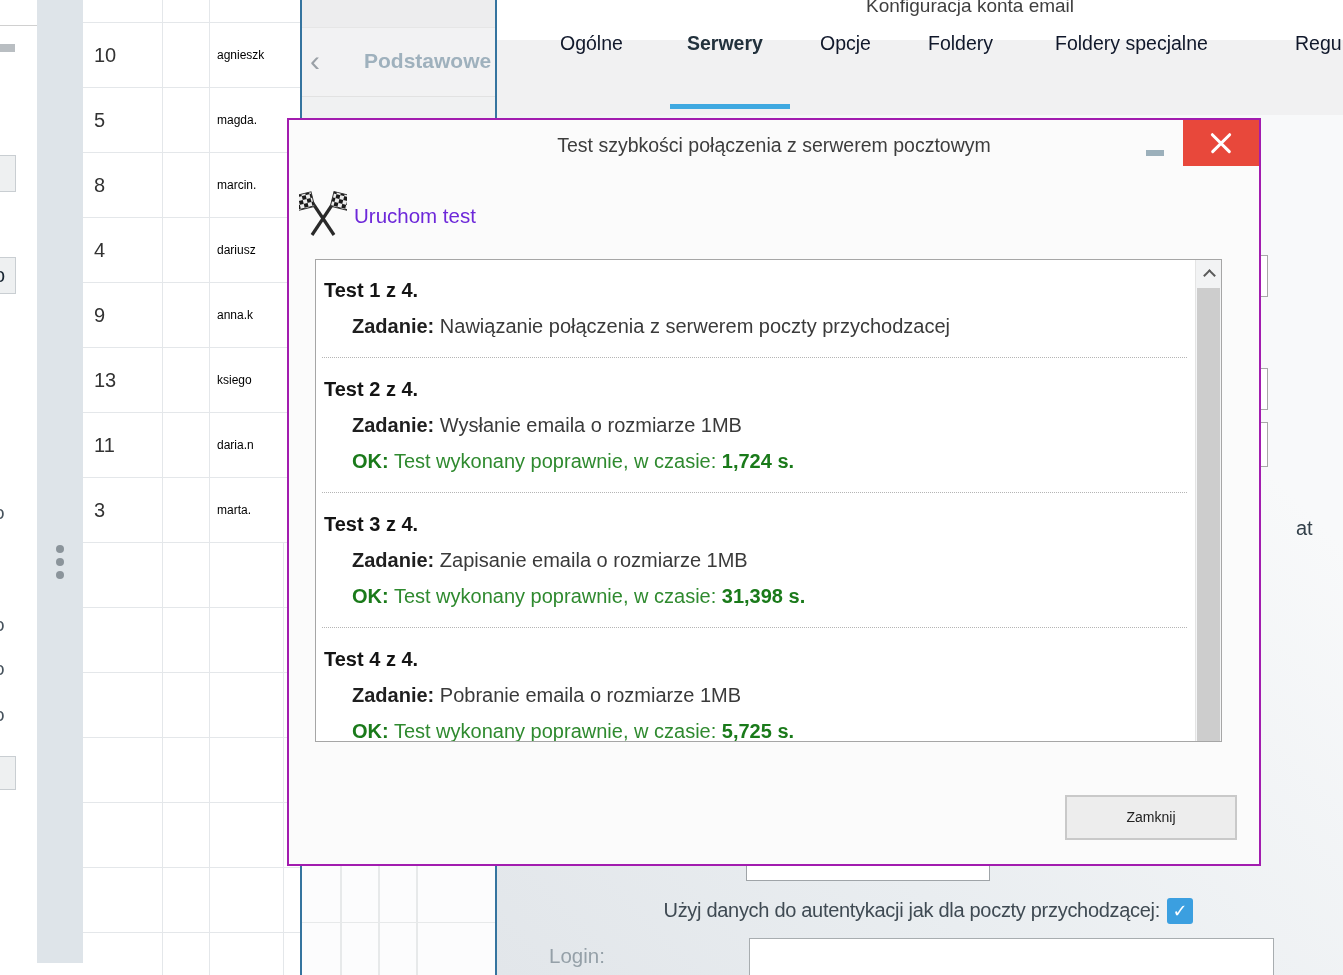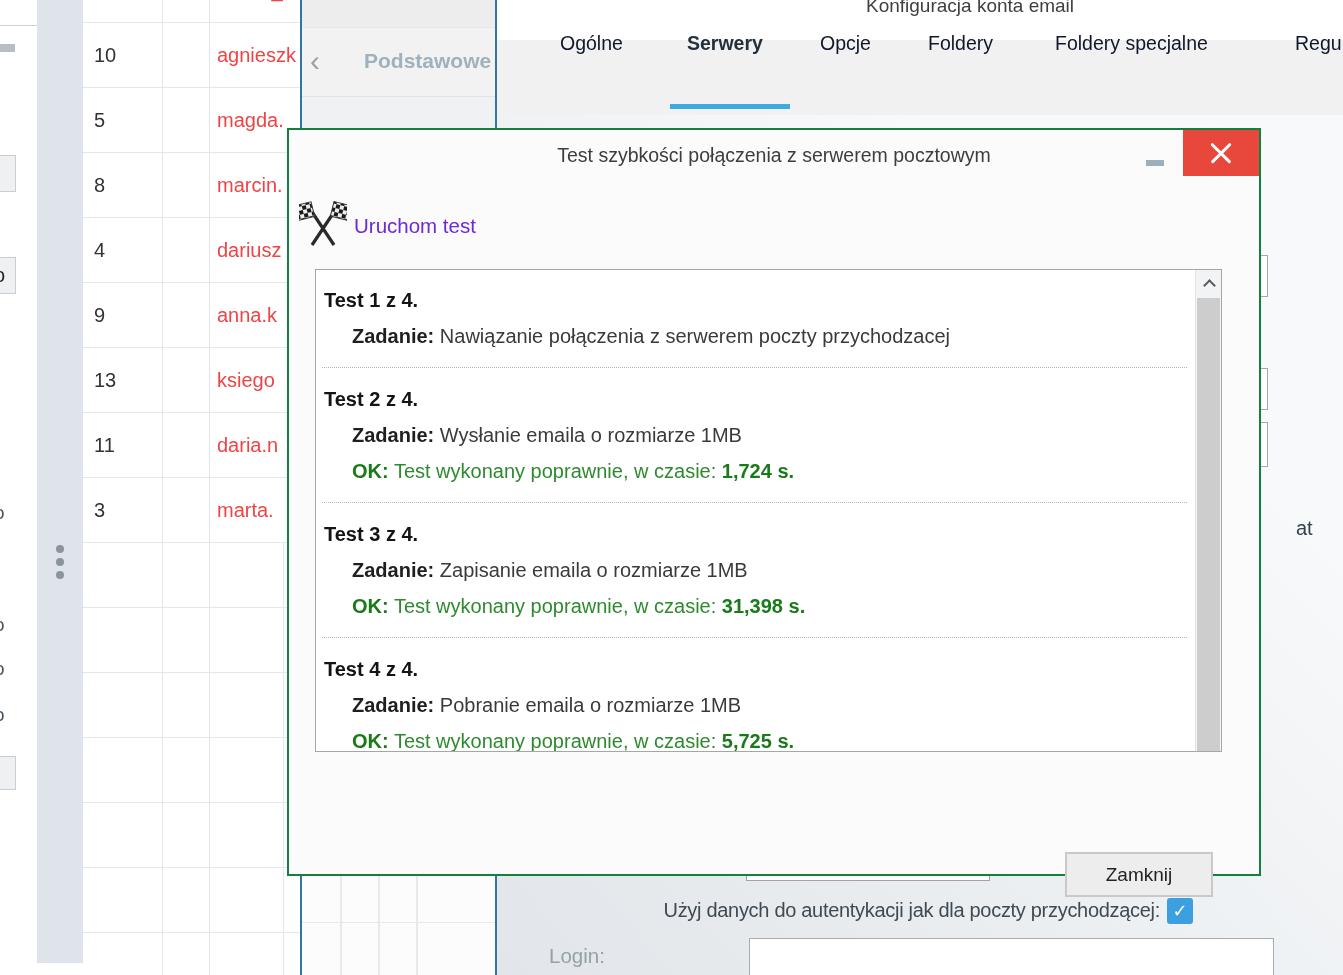--- a/index.html
+++ b/index.html
@@ -5,21 +5,21 @@
   * { margin:0; padding:0; box-sizing:border-box; }
   html,body { background:#fff; }
   body { font-family:"Liberation Sans","DejaVu Sans",sans-serif; color:#333; }
   .screen { position:relative; width:1343px; height:975px; overflow:hidden; background:#fff; }
   .abs { position:absolute; }
 
   
   .trow { position:absolute; left:83px; width:258px; height:65px; border-bottom:1px solid #e4e7ea; display:flex; background:#fff; }
   .c-num { width:80px; border-right:1px solid #e4e7ea; padding-left:11px; line-height:65px; font-size:20px; color:#333; }
   .c-gap { width:47px; border-right:1px solid #e4e7ea; }
-  .c-name { flex:1; padding-left:7px; line-height:65px; font-size:20px; color:#ef4444; overflow:hidden; white-space:nowrap; }
+  .c-name { flex:1; padding-left:7px; line-height:65px; font-size:12px; color:#000000; overflow:hidden; white-space:nowrap; }
   .vline { position:absolute; background:#dfe3e6; width:1px; }
 
   .left-strip { position:absolute; left:37px; top:0; width:46px; height:963px; background:#dee4e9; }
   .dot { position:absolute; width:8px; height:8px; border-radius:50%; background:#8b949b; }
 
   .frag-box { position:absolute; background:#eef0f1; border:1px solid #c9ced2; border-left:none; }
   .half-o { position:absolute; width:9px; overflow:hidden; color:#46525c; font-size:19px; line-height:16px; }
   .half-o span { margin-left:-6px; display:inline-block; }
 
   
@@ -48,21 +48,21 @@
   .partial-input { position:absolute; left:746px; top:858px; width:244px; height:23px; background:#fff; border:1px solid #9fa4a8; z-index:5; }
   .desc-mark { position:absolute; width:4px; height:6px; background:#4a4a4a; z-index:5; }
 
   .auth-label { position:absolute; right:183px; top:899px; font-size:20px; letter-spacing:-0.3px; color:#3f4a53; white-space:nowrap; }
   .checkbox { position:absolute; left:1167px; top:898px; width:26px; height:26px; background:#3b9fe0; border-radius:3px; text-align:center; }
   .checkbox span { color:#fff; font-size:18px; font-weight:bold; line-height:26px; }
   .login-label { position:absolute; left:549px; top:944px; font-size:20.5px; color:#95a0a8; }
   .login-input { position:absolute; left:749px; top:938px; width:525px; height:40px; background:#fff; border:1px solid #a8adb0; font-size:20px; padding:0 8px; outline:none; }
 
   
-  .dialog { position:absolute; left:287px; top:128px; width:974px; height:748px; background:#fbfbfb; border:2px solid #15803d; z-index:20; }
+  .dialog { position:absolute; left:287px; top:118px; width:974px; height:748px; background:#fbfbfb; border:2px solid #a21caf; z-index:20; }
   .dlg-title { position:absolute; left:0; top:14px; width:100%; text-align:center; font-size:19.5px; color:#3d3d3d; }
   .min-dash { position:absolute; left:857px; top:30px; width:18px; height:6px; background:#9cb0bb; cursor:pointer; }
   .close-btn { position:absolute; left:894px; top:0; width:76px; height:46px; background:#e8483b; cursor:pointer; }
   .xbar { position:absolute; left:50%; top:50%; width:27px; height:2.5px; background:#fff; border-radius:2px; }
   .xbar.a { transform:translate(-50%,-50%) rotate(45deg); }
   .xbar.b { transform:translate(-50%,-50%) rotate(-45deg); }
 
   .run-btn { position:absolute; left:10px; top:70px; height:52px; display:flex; align-items:center; cursor:pointer; }
   .run-label { font-size:20.5px; color:#6d28d9; margin-left:7px; }
 
@@ -76,21 +76,21 @@
   .dotsep { border-top:1.5px dotted #b5b5b5; margin:13px 8px 13px 6px; }
 
   .sb-track { position:absolute; right:0; top:0; width:26px; height:509px; background:#f4f5f6; border-left:1px solid #e4e4e4; }
   .sb-btn { position:absolute; left:0; width:26px; height:28px; background:#f2f3f4; text-align:center; cursor:pointer; }
   .sb-btn.up { top:0; } .sb-btn.down { bottom:0; }
   .sb-thumb { position:absolute; left:1px; right:1px; top:28px; bottom:28px; background:#cdcdcd; cursor:pointer; }
   .chev { display:inline-block; width:9px; height:9px; border-left:2.5px solid #5a5a5a; border-bottom:2.5px solid #5a5a5a; }
   .chev.up { transform:rotate(135deg); margin-top:11px; }
   .chev.down { transform:rotate(-45deg); margin-top:6px; }
 
-  .close-dialog-btn { position:absolute; left:776px; top:675px; width:148px; height:45px; background:#ededed; border:2px solid #c9c9c9; font-size:19px; color:#222; text-align:center; line-height:41px; cursor:pointer;margin-top:47px; }
+  .close-dialog-btn { position:absolute; left:776px; top:675px; width:172px; height:45px; background:#ededed; border:2px solid #c9c9c9; font-size:14px; color:#222; text-align:center; line-height:41px; cursor:pointer; }
 </style>
 </head>
 <body>
 
 <div class="screen">
 
   <div class="vline" style="left:83px; top:0; height:975px;"></div>
 
   <div class="trow" style="top:-42px;">
     <div class="c-num">2</div>

